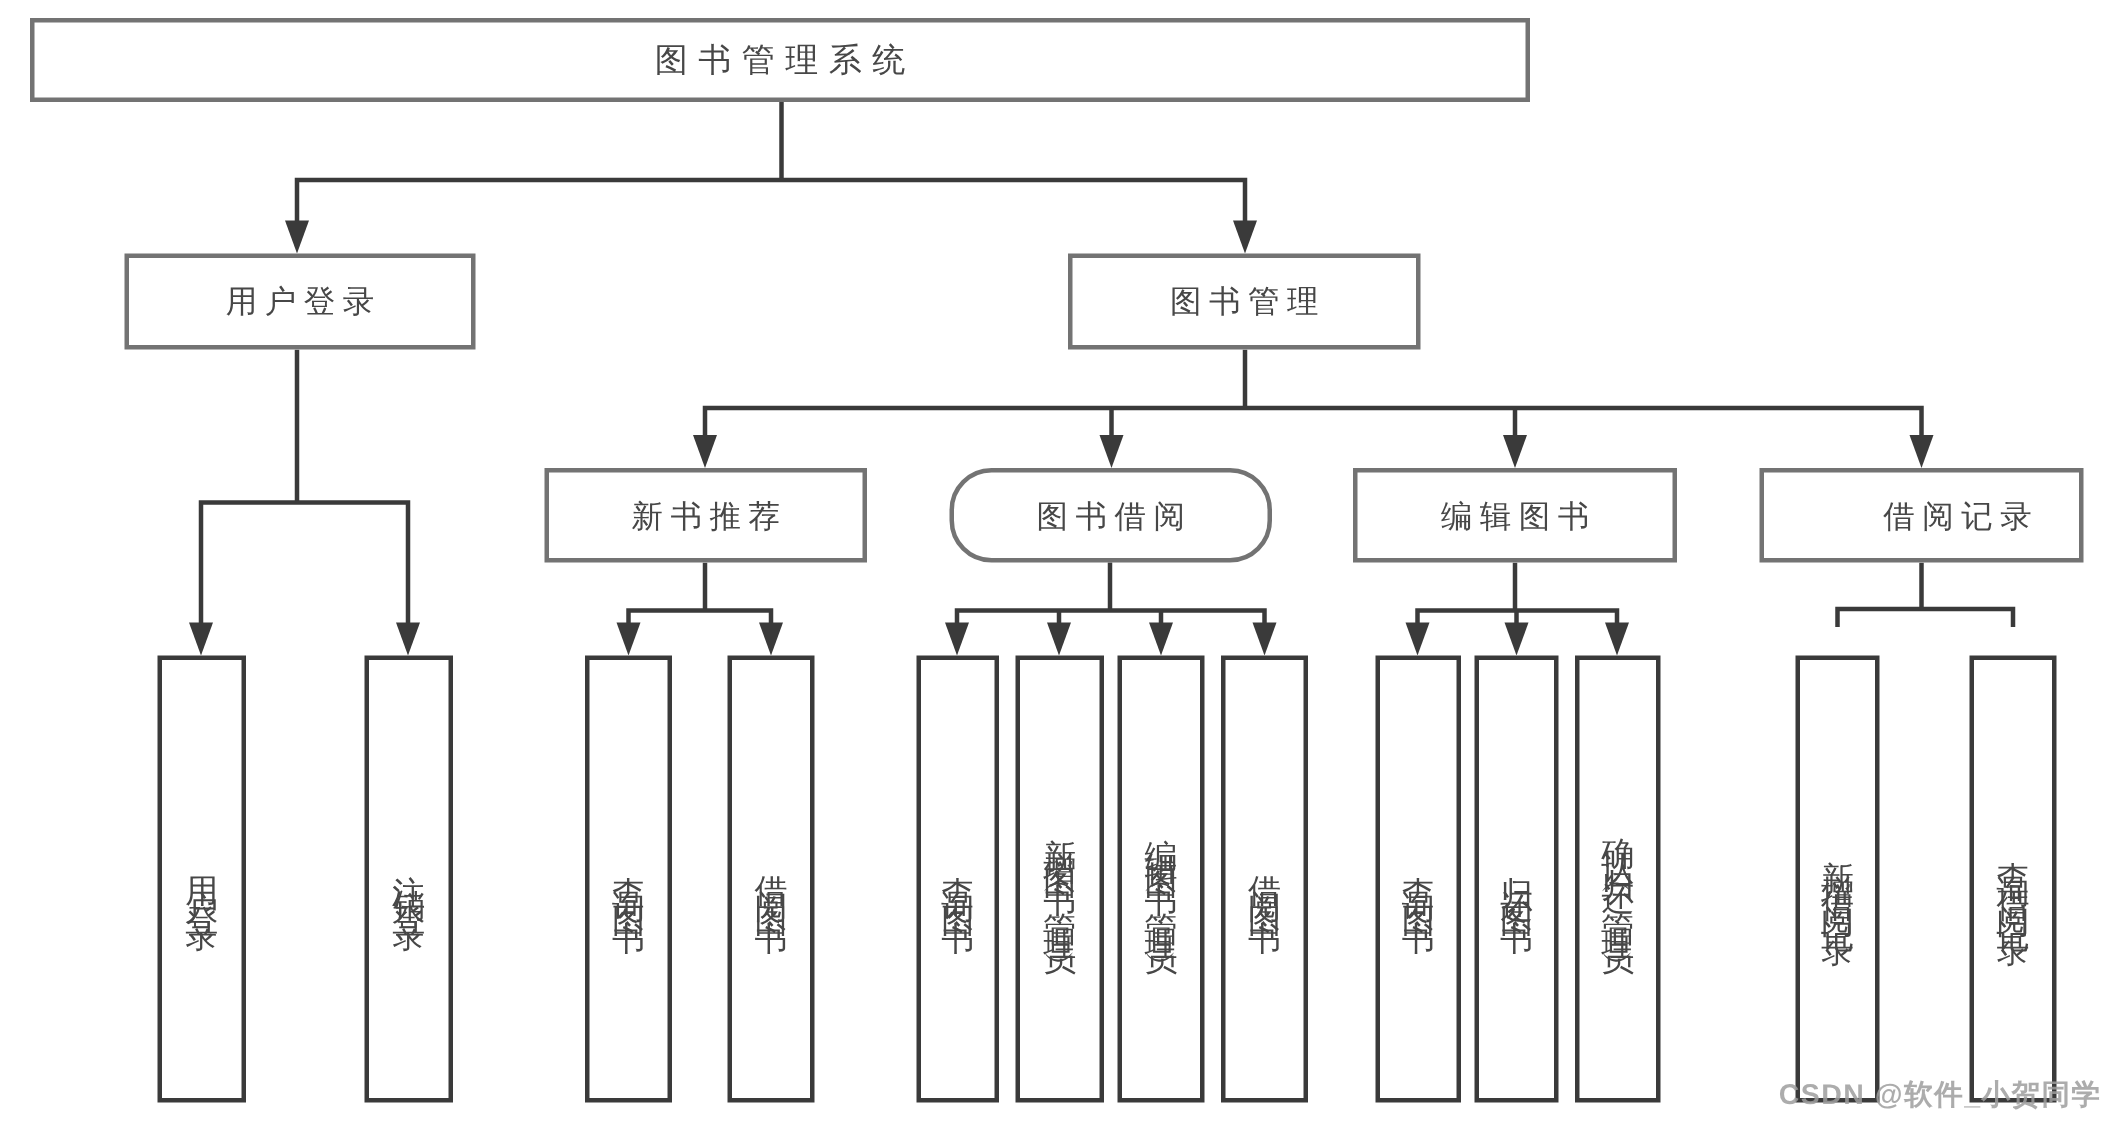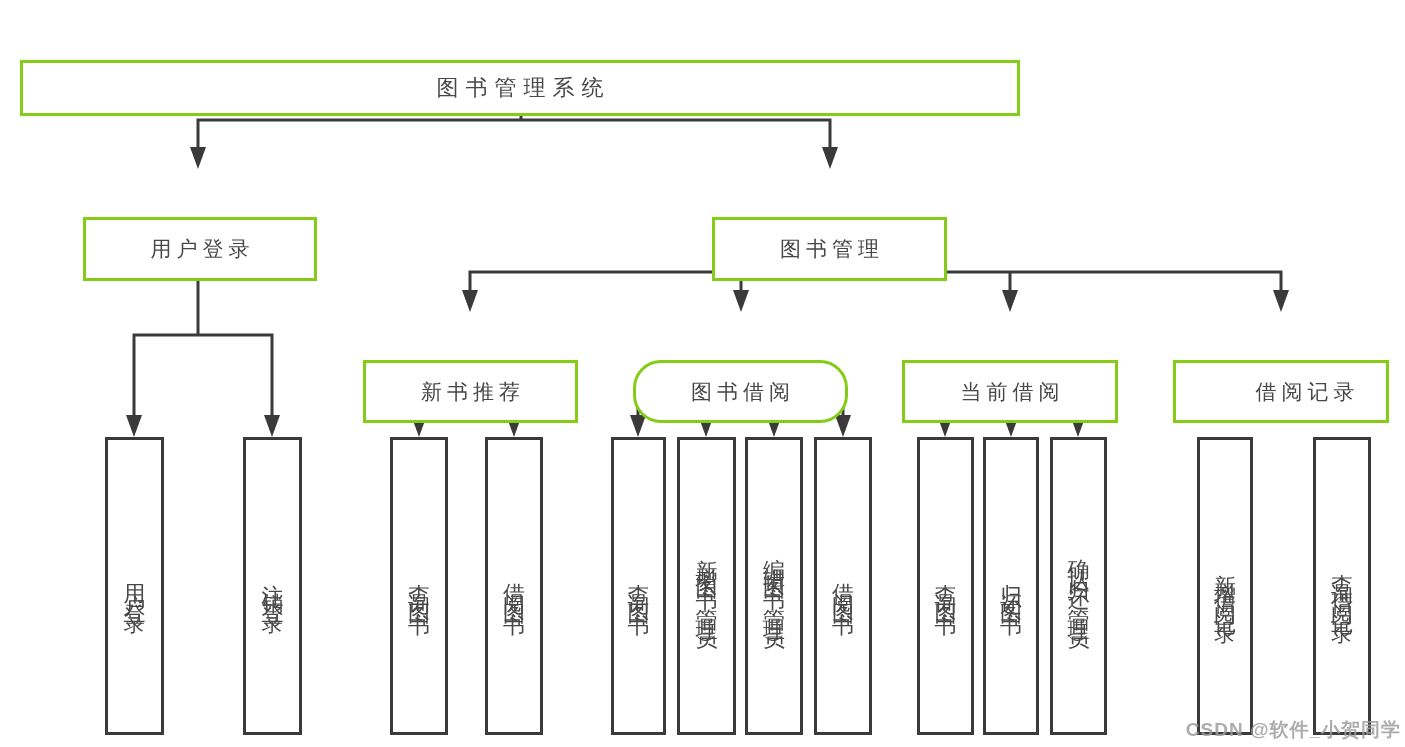--- a/index.html
+++ b/index.html
@@ -18,32 +18,31 @@
   }
   #connectors {
     position: absolute;
     left: 0;
     top: 0;
     z-index: 1;
   }
   .node {
     position: absolute;
     box-sizing: border-box;
-    border: 3px solid #84cc16;
+    border: 3px solid #737373;
     background: #ffffff;
     display: flex;
     align-items: center;
     justify-content: center;
     font-size: 21px;
     letter-spacing: 5px;
     text-indent: 5px;
     color: #474747;
     z-index: 2;
     white-space: nowrap;
-    margin-top: 48px;
   }
   .node.root {
     font-size: 22px;
     letter-spacing: 7px;
     text-indent: 7px;
   }
   .leaf {
     position: absolute;
     box-sizing: border-box;
     border: 3px solid #3a3a3a;
@@ -126,21 +125,21 @@
     </g>
   </svg>
 
   <div class="node root" style="left:20px; top:12px; width:1000px; height:56px;">图书管理系统</div>
 
   <div class="node" style="left:83px; top:169px; width:234px; height:64px;">用户登录</div>
   <div class="node" style="left:363px; top:312px; width:215px; height:63px;">新书推荐</div>
 
   <div class="node" style="left:712px; top:169px; width:235px; height:64px;">图书管理</div>
   <div class="node" style="left:633px; top:312px; width:215px; height:63px;border-radius:28px;">图书借阅</div>
-  <div class="node" style="left:902px; top:312px; width:216px; height:63px;">当前借阅</div>
+  <div class="node" style="left:902px; top:312px; width:216px; height:63px;">编辑图书</div>
   <div class="node" style="left:1173px; top:312px; width:216px; height:63px;padding-left:48px;">借阅记录</div>
 
   <div class="leaf" style="left:105px; top:437px; width:59px; height:298px;">用户登录</div>
   <div class="leaf" style="left:243px; top:437px; width:59px; height:298px;">注销登录</div>
 
   <div class="leaf" style="left:390px; top:437px; width:58px; height:298px;">查询图书</div>
   <div class="leaf" style="left:485px; top:437px; width:58px; height:298px;">借阅图书</div>
 
   <div class="leaf" style="left:611px; top:437px; width:55px; height:298px;">查询图书</div>
   <div class="leaf" style="left:677px; top:437px; width:59px; height:298px;">新增图书（管理员）</div>

